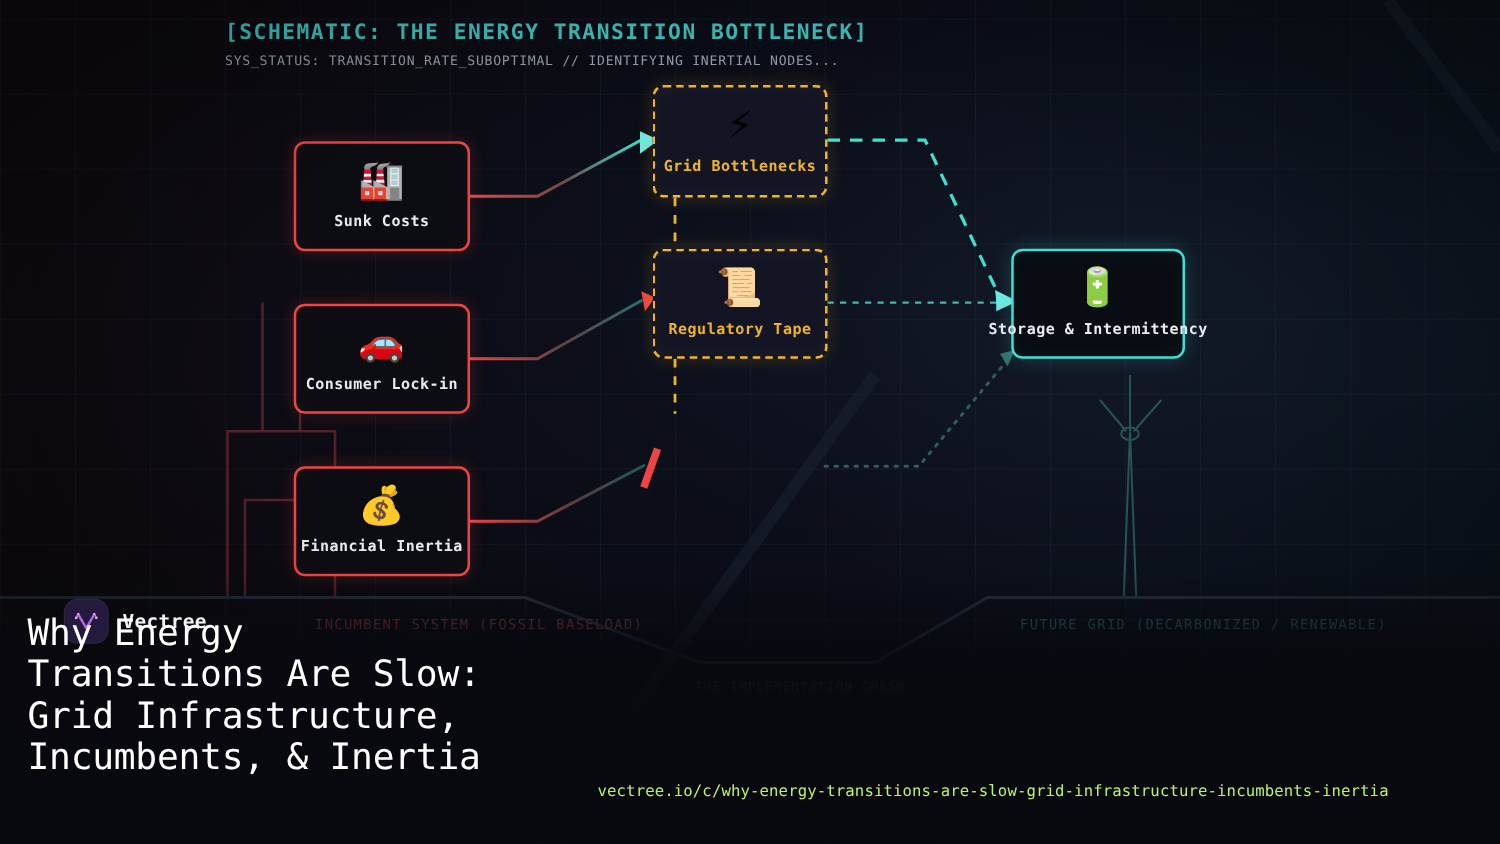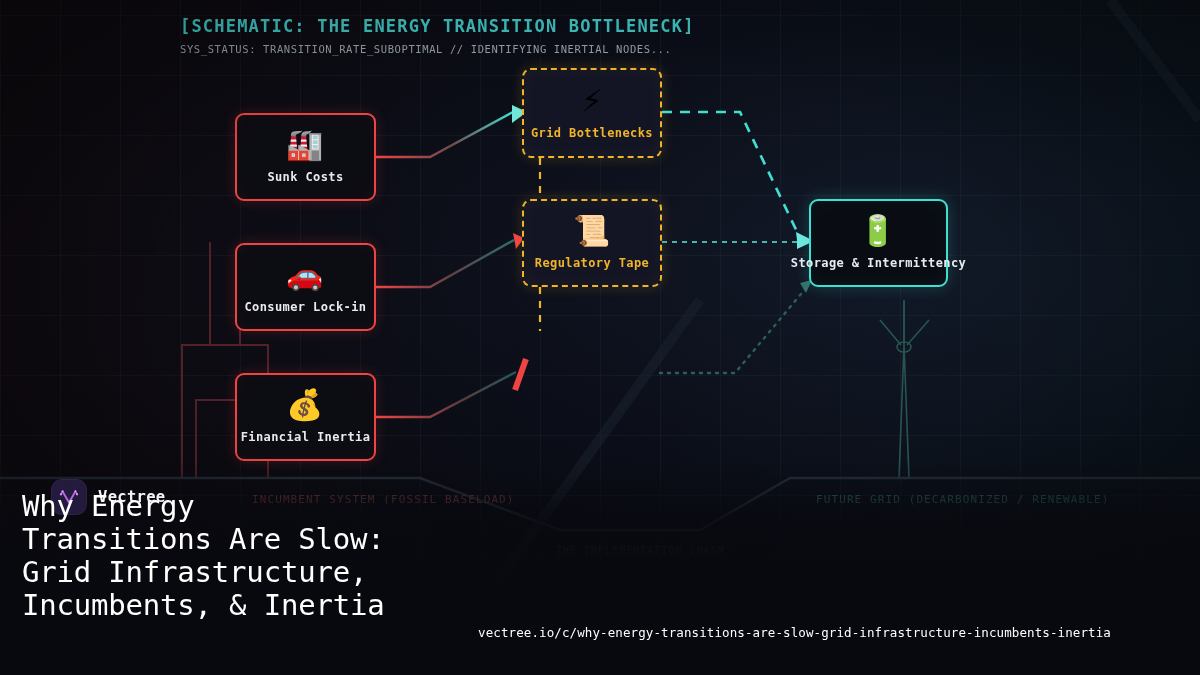--- a/index.html
+++ b/index.html
@@ -137,21 +137,21 @@
     position: absolute; left: 22px; top: 490px;
     color: #ffffff;
     font-size: 29px;
     font-weight: normal;
     line-height: 33px;
     letter-spacing: -0.2px;
     white-space: pre;
   }
   .urlline {
     position: absolute; left: 478px; top: 625px;
-    color: #ffffff; font-size: 12.5px; letter-spacing: 0.1px;
+    color: #bef264; font-size: 12.5px; letter-spacing: 0.1px;
     white-space: nowrap;
   }
   svg.layer { position: absolute; inset: 0; width: 1200px; height: 675px; pointer-events: none; }
 </style>
 </head>
 <body>
 
 <div id="stage">
 
   <div class="bg-base"></div>

